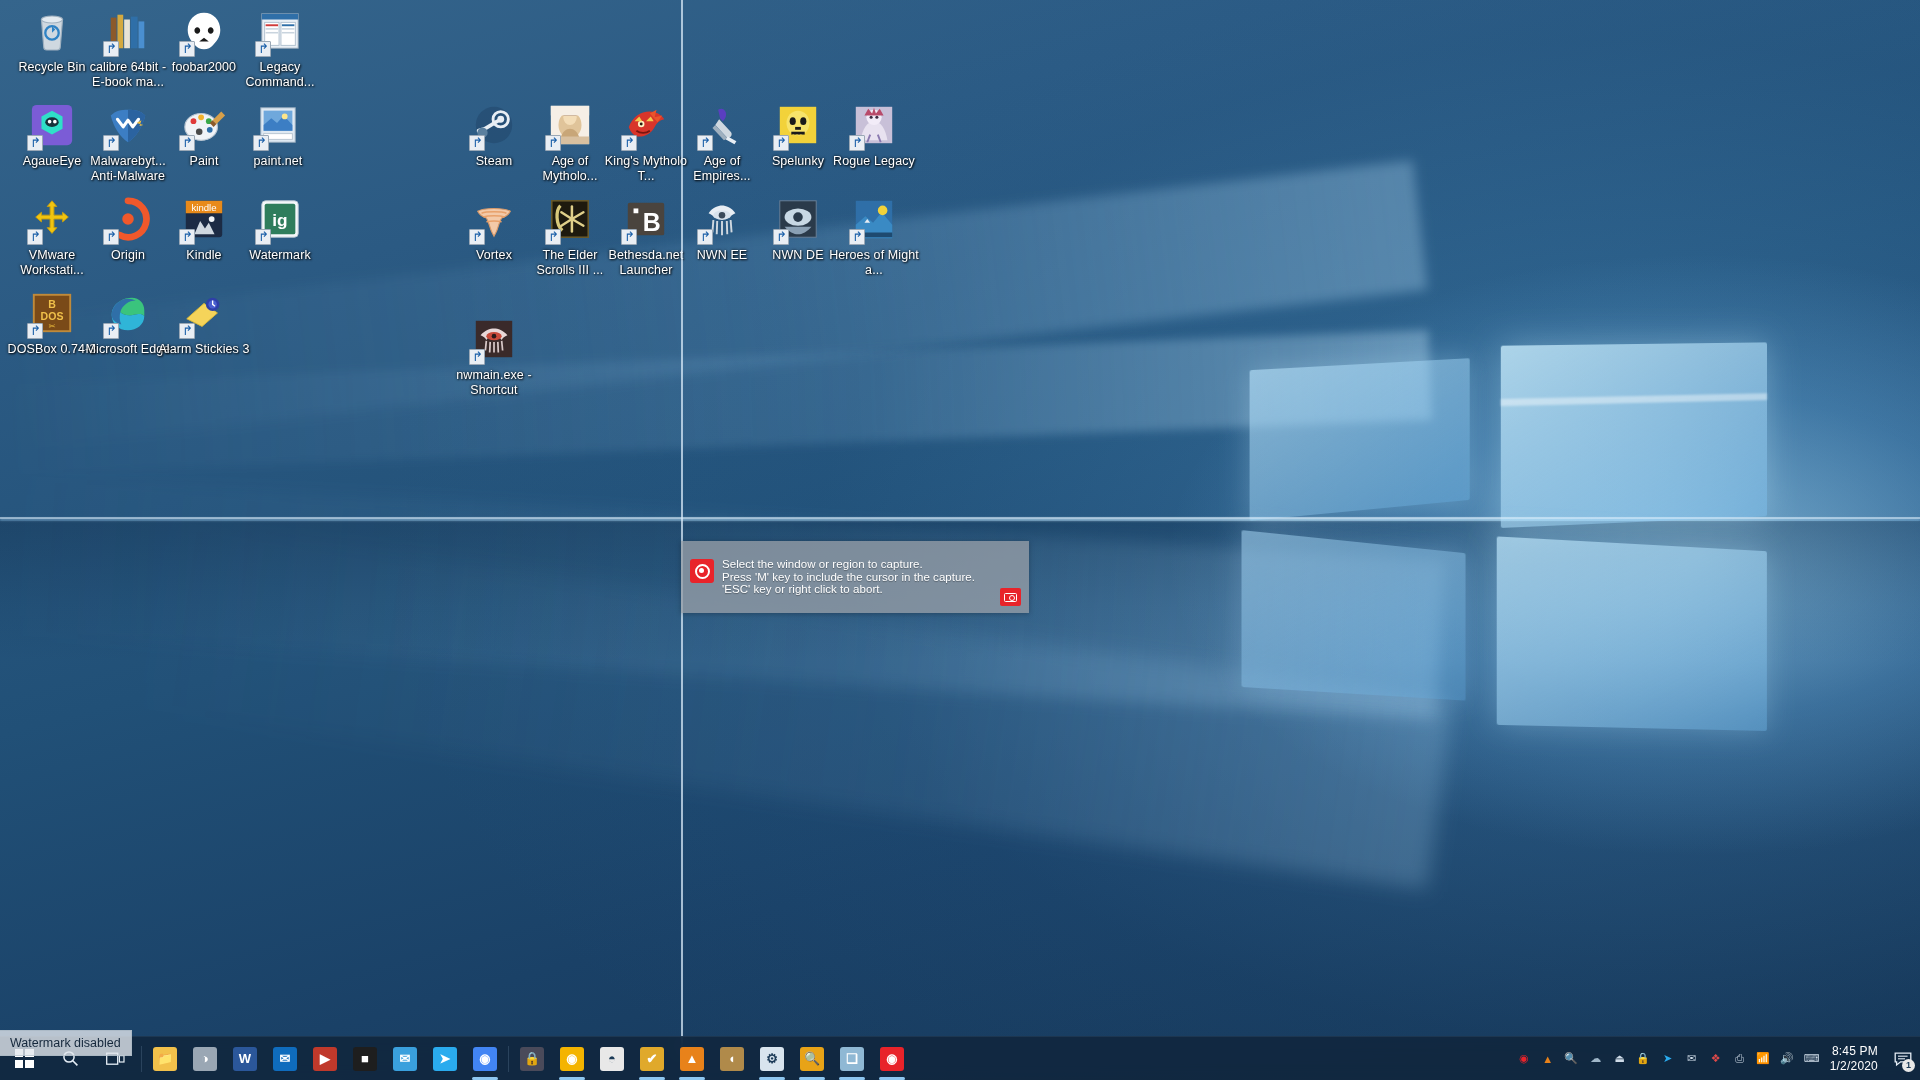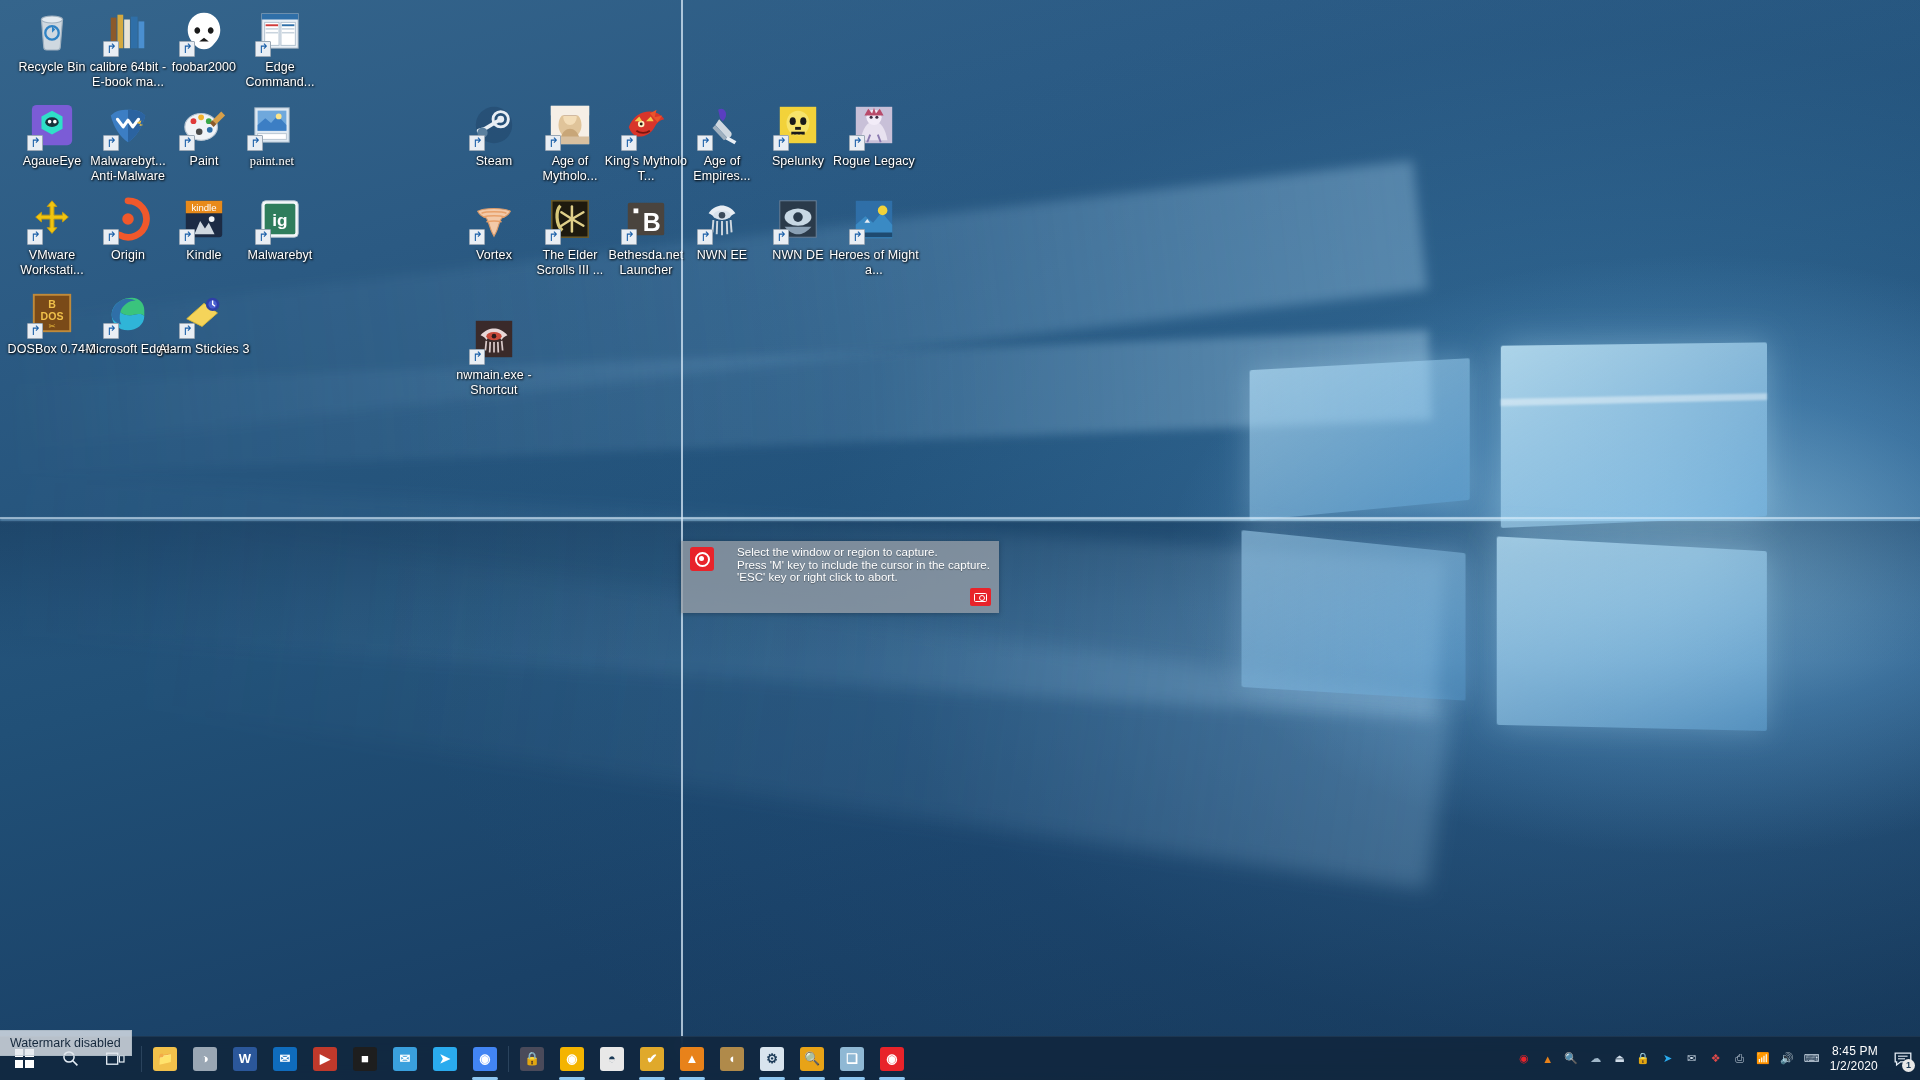--- a/index.html
+++ b/index.html
@@ -151,25 +151,24 @@
   #watermark{
     position:absolute; left:0; bottom:24px; height:25px;
     background:rgba(225,230,236,.80); color:#15283c;
     font-size:12.5px; display:flex; align-items:center; padding:12px 10px;
     z-index:70; border:1px solid rgba(160,175,190,.5); border-left:none;
     white-space:nowrap;
   }
 
   
   #picpick-dialog{
-    position:absolute; left:681px; top:541px; width:318px; height:72px;
+    position:absolute; left:681px; top:541px; width:348px; height:72px;
     background:rgba(150,158,166,.78);
-    z-index:50; display:flex; padding:4px 9px 0 9px;
+    z-index:50; display:flex; padding:16px 9px 0 9px;
     box-shadow:0 1px 5px rgba(0,0,0,.25);
-    justify-content:space-between;
   }
   #pp-logo{
     width:24px; height:24px; background:#e8232a; border-radius:3px; flex:none;
     display:flex; align-items:center; justify-content:center; margin-right:8px; margin-top:2px;
   }
   #pp-logo span{
     width:15px; height:15px; border-radius:50%; border:2.5px solid #fff;
     display:block; position:relative;
   }
   #pp-logo span::after{
@@ -247,21 +246,21 @@
           <rect x="5" y="6" width="38" height="6" fill="#2f6fa8"></rect>
           <rect x="8" y="15" width="15" height="24" fill="#ffffff" stroke="#b0c0cf"></rect>
           <rect x="25" y="15" width="15" height="24" fill="#ffffff" stroke="#b0c0cf"></rect>
           <rect x="9" y="17" width="13" height="2" fill="#d03a3a"></rect>
           <rect x="26" y="17" width="13" height="2" fill="#2f6fa8"></rect>
           <rect x="9" y="21" width="13" height="1.6" fill="#c9d4de"></rect>
           <rect x="26" y="21" width="13" height="1.6" fill="#c9d4de"></rect>
           <rect x="9" y="25" width="13" height="1.6" fill="#c9d4de"></rect>
           <rect x="26" y="25" width="13" height="1.6" fill="#c9d4de"></rect>
         </svg><span class="shortcut-arrow"></span></div>
-      <div class="dlabel">Edge Command...</div>
+      <div class="dlabel">Legacy Command...</div>
     </div>
     <div class="dicon" style="left: 6px; top: 102px;">
       <div class="glyphbox"><svg viewBox="0 0 48 48" width="46" height="46">
           <rect x="3" y="3" width="42" height="42" rx="5" fill="#7b5cd6"></rect>
           <path d="M24 9l11 6.2v12.6L24 34l-11-6.2V15.2z" fill="#2fe0c8"></path>
           <ellipse cx="24" cy="21" rx="7" ry="5" fill="#17323a"></ellipse>
           <circle cx="21.5" cy="20.5" r="1.9" fill="#ffffff"></circle>
           <circle cx="27" cy="20.5" r="1.9" fill="#ffffff"></circle>
         </svg><span class="shortcut-arrow"></span></div>
       <div class="dlabel">AgaueEye</div>
@@ -281,21 +280,21 @@
           <circle cx="13" cy="20" r="3" fill="#e03a3a"></circle>
           <circle cx="21" cy="16" r="3" fill="#f2b32c"></circle>
           <circle cx="29" cy="20" r="3" fill="#3aa84a"></circle>
           <circle cx="30" cy="29" r="3" fill="#2f6fa8"></circle>
           <circle cx="19" cy="31" r="3.4" fill="#4a4a4a"></circle>
           <path d="M33 19l9-9 4 4-9 9z" fill="#d8a04a"></path>
           <path d="M30 22l4 4 3-3-4-4z" fill="#8c5a2b"></path>
         </svg><span class="shortcut-arrow"></span></div>
       <div class="dlabel">Paint</div>
     </div>
-    <div class="dicon" style="left: 226px; top: 102px; font-family: Liberation Serif, serif;">
+    <div class="dicon" style="left: 232px; top: 102px;">
       <div class="glyphbox"><svg viewBox="0 0 48 48" width="46" height="46">
           <rect x="6" y="6" width="36" height="36" fill="#dfe9f2" stroke="#93a8bb"></rect>
           <rect x="9" y="9" width="30" height="21" fill="#6fa8dc"></rect>
           <path d="M9 24l8-7 6 5 7-8 9 10v6H9z" fill="#3c7ec4"></path>
           <circle cx="31" cy="15" r="3" fill="#fde58a"></circle>
           <rect x="9" y="33" width="30" height="6" fill="#ffffff" stroke="#b9c6d2"></rect>
         </svg><span class="shortcut-arrow"></span></div>
       <div class="dlabel">paint.net</div>
     </div>
     <div class="dicon" style="left: 6px; top: 196px;">
@@ -320,21 +319,21 @@
           <circle cx="32" cy="24" r="3" fill="#f0f4f8"></circle>
         </svg><span class="shortcut-arrow"></span></div>
       <div class="dlabel">Kindle</div>
     </div>
     <div class="dicon" style="left: 234px; top: 196px;">
       <div class="glyphbox"><svg viewBox="0 0 48 48" width="46" height="46">
           <rect x="5" y="5" width="38" height="38" rx="4" fill="#f4f7fa" stroke="#b9c6d2"></rect>
           <rect x="8" y="8" width="32" height="32" rx="2" fill="#2f7d5c"></rect>
           <text x="24" y="31" font-size="18" fill="#ffffff" text-anchor="middle" font-family="Liberation Sans" font-weight="bold">ig</text>
         </svg><span class="shortcut-arrow"></span></div>
-      <div class="dlabel">Malwarebyt</div>
+      <div class="dlabel">Watermark</div>
     </div>
     <div class="dicon" style="left: 6px; top: 290px;">
       <div class="glyphbox"><svg viewBox="0 0 48 48" width="46" height="46">
           <rect x="5" y="5" width="38" height="38" fill="#7a4a18" stroke="#c08a3a" stroke-width="2"></rect>
           <text x="24" y="19" font-size="11" fill="#f0c04a" text-anchor="middle" font-family="Liberation Sans" font-weight="bold">B</text>
           <text x="24" y="31" font-size="11" fill="#f0c04a" text-anchor="middle" font-family="Liberation Sans" font-weight="bold">DOS</text>
           <text x="24" y="41" font-size="9" fill="#e8b83a" text-anchor="middle" font-family="Liberation Sans">✂</text>
         </svg><span class="shortcut-arrow"></span></div>
       <div class="dlabel">DOSBox 0.74-3</div>
     </div>

